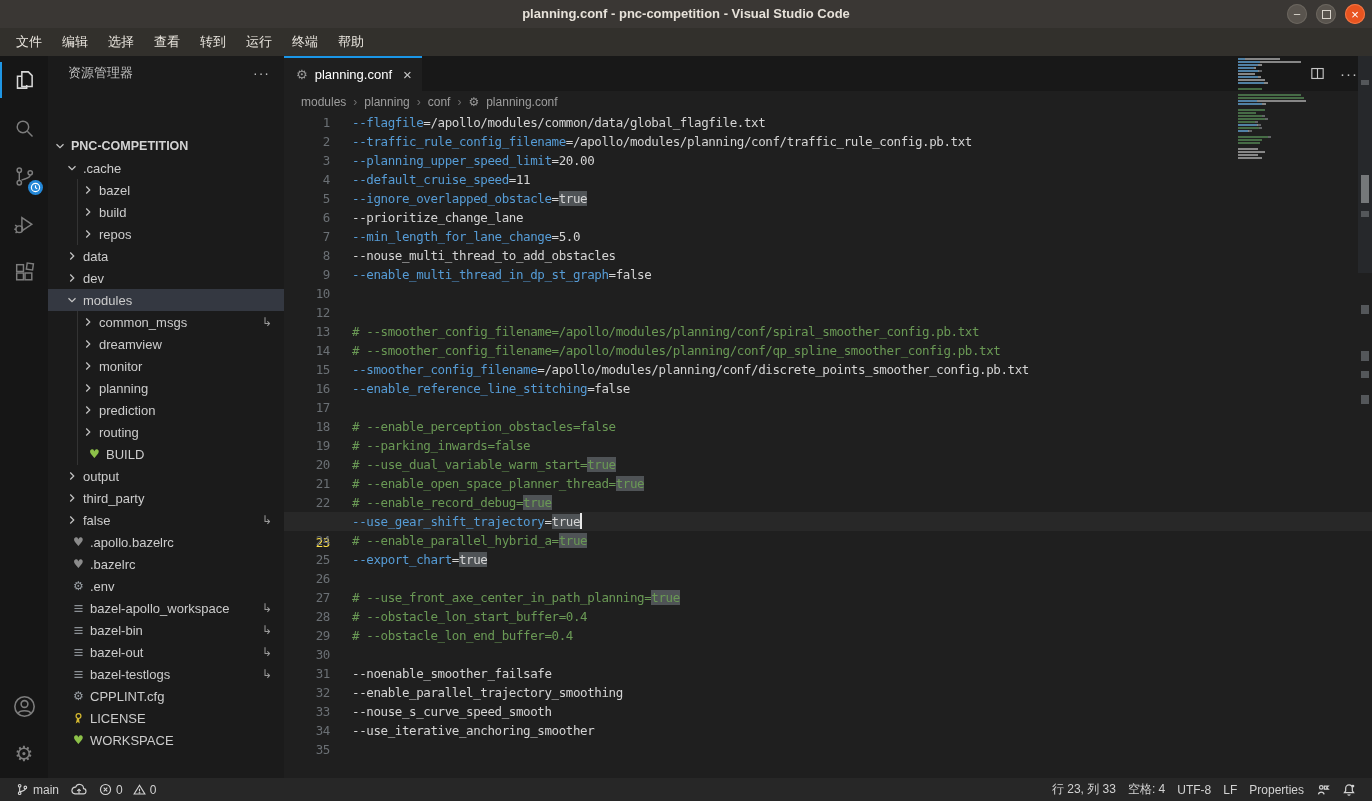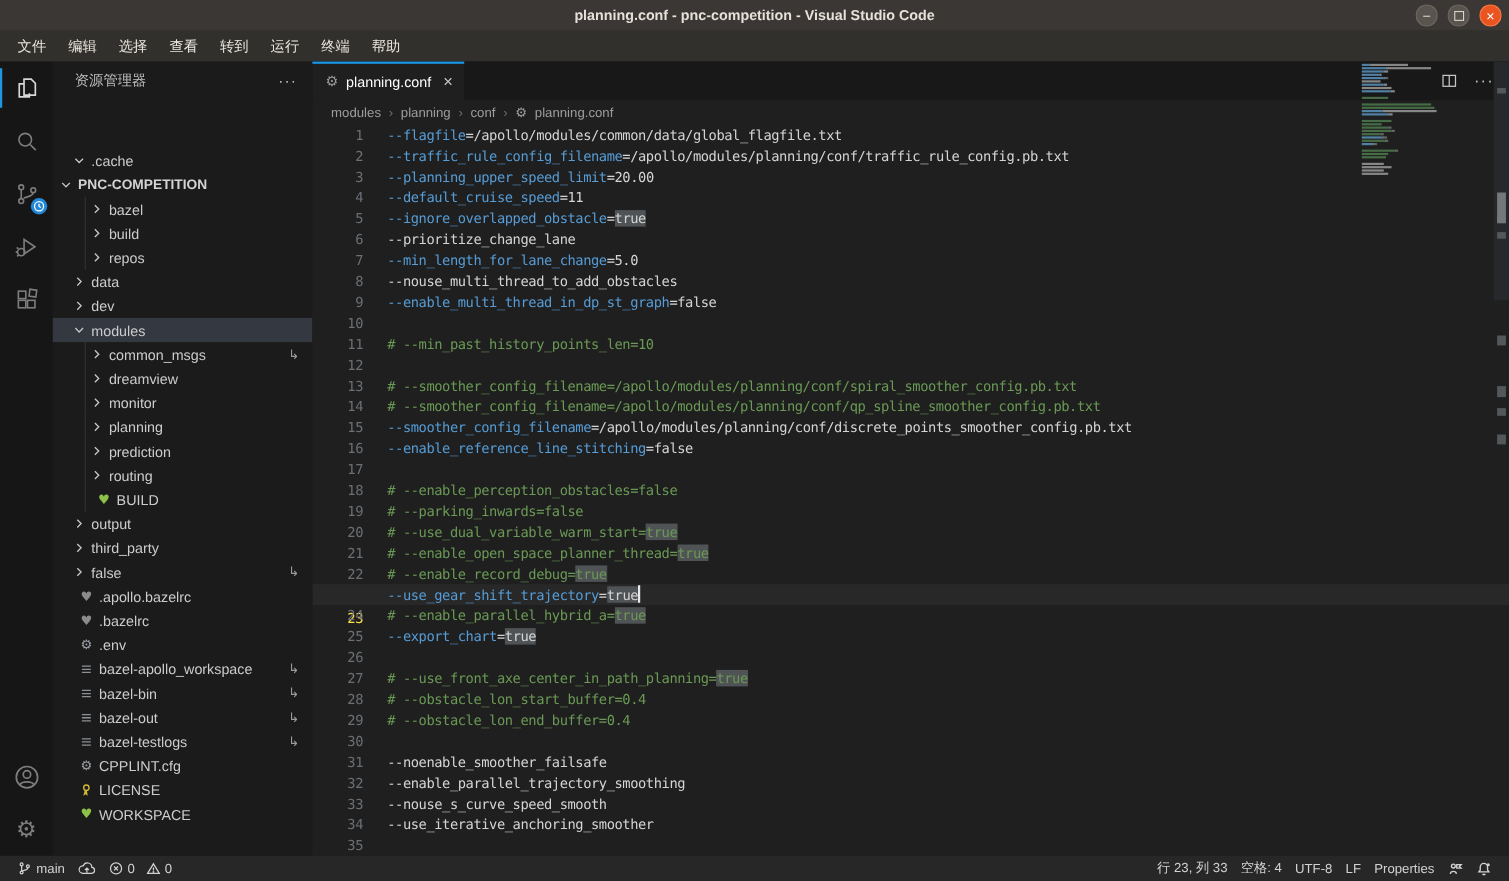--- a/index.html
+++ b/index.html
@@ -166,37 +166,37 @@
         </div>
       </div>
     </div>
 
   <div class="sidebar">
     <div class="sidebar-header">
       <span>资源管理器</span>
       <span class="more">···</span>
     </div>
     <div class="tree">
-        <div class="tree-row">
-          <span style="width:16px;flex:none"></span>
-          <span class="chev">
-            <svg width="14" height="14" viewBox="0 0 16 16" fill="none" stroke="currentColor" stroke-width="1.4">
-              <path d="M4 6l4 4 4-4"></path>
-            </svg>
-          </span>
-          <span class="lbl">.cache</span>
-        </div>
         <div class="tree-row root-row">
           <span style="width:4px;flex:none"></span>
           <span class="chev">
             <svg width="14" height="14" viewBox="0 0 16 16" fill="none" stroke="currentColor" stroke-width="1.4">
               <path d="M4 6l4 4 4-4"></path>
             </svg>
           </span>
           <span class="lbl">PNC-COMPETITION</span>
+        </div>
+        <div class="tree-row">
+          <span style="width:16px;flex:none"></span>
+          <span class="chev">
+            <svg width="14" height="14" viewBox="0 0 16 16" fill="none" stroke="currentColor" stroke-width="1.4">
+              <path d="M4 6l4 4 4-4"></path>
+            </svg>
+          </span>
+          <span class="lbl">.cache</span>
         </div>
         <div class="tree-row guide">
           <span style="width:32px;flex:none"></span>
           <span class="chev">
             <svg width="14" height="14" viewBox="0 0 16 16" fill="none" stroke="currentColor" stroke-width="1.4">
               <path d="M6 4l4 4-4 4"></path>
             </svg>
           </span>
           <span class="lbl">bazel</span>
         </div>
@@ -472,21 +472,20 @@
         <div class="line"><span class="gutter">1</span><span><span class="tok-key">--flagfile</span><span class="tok-plain">=/apollo/modules/common/data/global_flagfile.txt</span></span></div>
         <div class="line"><span class="gutter">2</span><span><span class="tok-key">--traffic_rule_config_filename</span><span class="tok-plain">=/apollo/modules/planning/conf/traffic_rule_config.pb.txt</span></span></div>
         <div class="line"><span class="gutter">3</span><span><span class="tok-key">--planning_upper_speed_limit</span><span class="tok-plain">=20.00</span></span></div>
         <div class="line"><span class="gutter">4</span><span><span class="tok-key">--default_cruise_speed</span><span class="tok-plain">=11</span></span></div>
         <div class="line"><span class="gutter">5</span><span><span class="tok-key">--ignore_overlapped_obstacle</span><span class="tok-plain">=</span><span class="tok-plain hl">true</span></span></div>
         <div class="line"><span class="gutter">6</span><span><span class="tok-plain">--prioritize_change_lane</span></span></div>
         <div class="line"><span class="gutter">7</span><span><span class="tok-key">--min_length_for_lane_change</span><span class="tok-plain">=5.0</span></span></div>
         <div class="line"><span class="gutter">8</span><span><span class="tok-plain">--nouse_multi_thread_to_add_obstacles</span></span></div>
         <div class="line"><span class="gutter">9</span><span><span class="tok-key">--enable_multi_thread_in_dp_st_graph</span><span class="tok-plain">=false</span></span></div>
         <div class="line"><span class="gutter">10</span><span></span></div>
-        <div class="line"><span class="gutter">11</span><span><span class="tok-comment"># --min_past_history_points_len=10</span></span></div>
         <div class="line"><span class="gutter">12</span><span></span></div>
         <div class="line"><span class="gutter">13</span><span><span class="tok-comment"># --smoother_config_filename=/apollo/modules/planning/conf/spiral_smoother_config.pb.txt</span></span></div>
         <div class="line"><span class="gutter">14</span><span><span class="tok-comment"># --smoother_config_filename=/apollo/modules/planning/conf/qp_spline_smoother_config.pb.txt</span></span></div>
         <div class="line"><span class="gutter">15</span><span><span class="tok-key">--smoother_config_filename</span><span class="tok-plain">=/apollo/modules/planning/conf/discrete_points_smoother_config.pb.txt</span></span></div>
         <div class="line"><span class="gutter">16</span><span><span class="tok-key">--enable_reference_line_stitching</span><span class="tok-plain">=false</span></span></div>
         <div class="line"><span class="gutter">17</span><span></span></div>
         <div class="line"><span class="gutter">18</span><span><span class="tok-comment"># --enable_perception_obstacles=false</span></span></div>
         <div class="line"><span class="gutter">19</span><span><span class="tok-comment"># --parking_inwards=false</span></span></div>
         <div class="line"><span class="gutter">20</span><span><span class="tok-comment"># --use_dual_variable_warm_start=</span><span class="tok-comment hl">true</span></span></div>
         <div class="line"><span class="gutter">21</span><span><span class="tok-comment"># --enable_open_space_planner_thread=</span><span class="tok-comment hl">true</span></span></div>

